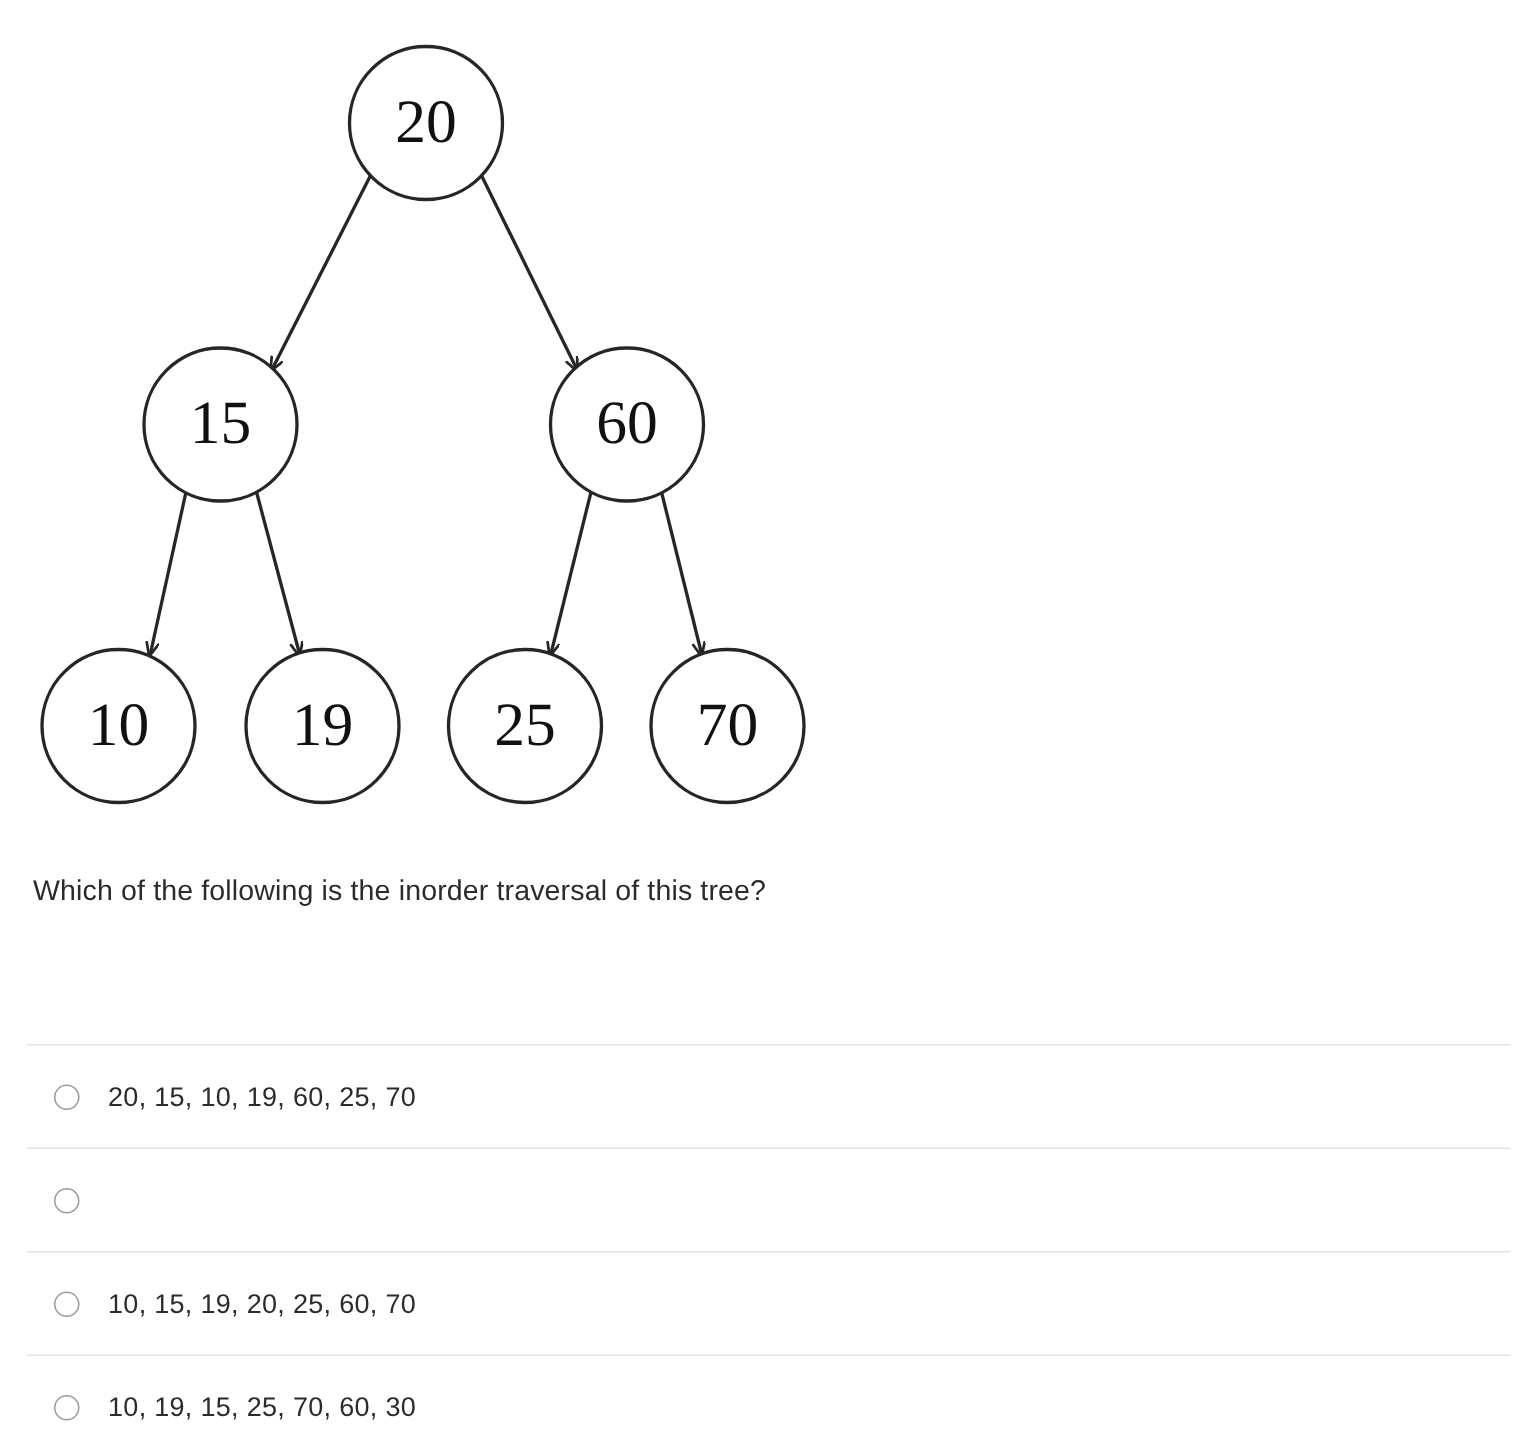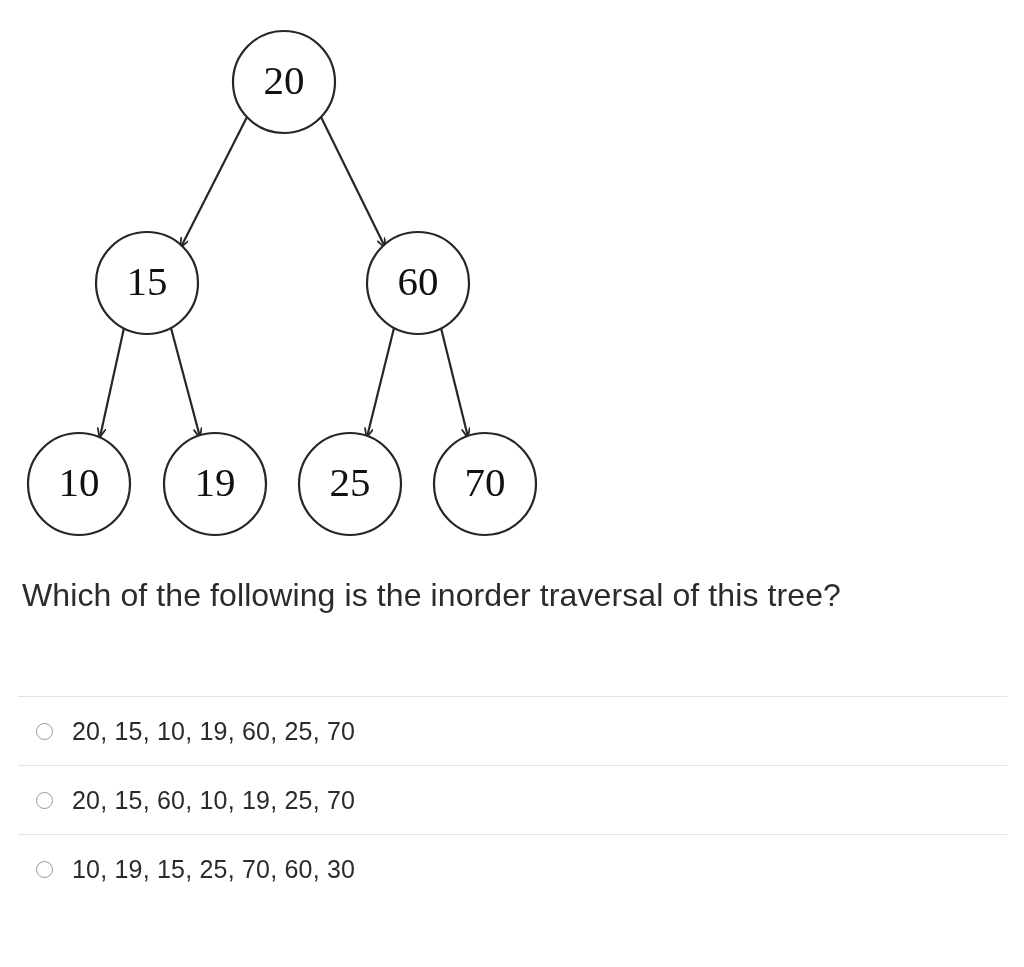--- a/index.html
+++ b/index.html
@@ -45,21 +45,21 @@
     stroke-width: 2.2;
     fill: none;
   }
 
   
   #question-text {
     position: absolute;
     left: 22px;
     top: 578px;
     width: 960px;
-    font-size: 32px;
+    font-size: 19px;
     line-height: 34px;
     letter-spacing: 0.1px;
     color: #2b2b2b;
     font-weight: 400;
   }
 
   
   #answer-options {
     position: absolute;
     left: 0;
@@ -82,21 +82,21 @@
     width: 17px;
     height: 17px;
     border: 1.5px solid #9a9a9a;
     border-radius: 50%;
     background: #ffffff;
     box-sizing: border-box;
     margin-right: 19px;
     margin-left: -14px;
   }
   .option-label {
-    font-size: 25px;
+    font-size: 18px;
     color: #2b2b2b;
     line-height: 30px;
     letter-spacing: 0.2px;
     white-space: nowrap;
   }
 </style>
 </head>
 <body>
 
 <div id="tree-figure">
@@ -149,19 +149,22 @@
 
 <div id="question-text">Which of the following is the inorder traversal of this tree?</div>
 
 <div id="answer-options">
   <div class="option-row">
     <span class="radio-icon"></span>
     <span class="option-label">20, 15, 10, 19, 60, 25, 70</span>
   </div>
   <div class="option-row">
     <span class="radio-icon"></span>
-    <span class="option-label">20, 15, 60, 10, 19, 25, 70</span>
+  </div>
+  <div class="option-row">
+    <span class="radio-icon"></span>
+    <span class="option-label">10, 15, 19, 20, 25, 60, 70</span>
   </div>
   <div class="option-row">
     <span class="radio-icon"></span>
     <span class="option-label">10, 19, 15, 25, 70, 60, 30</span>
   </div>
 </div>
 
 </body></html>

